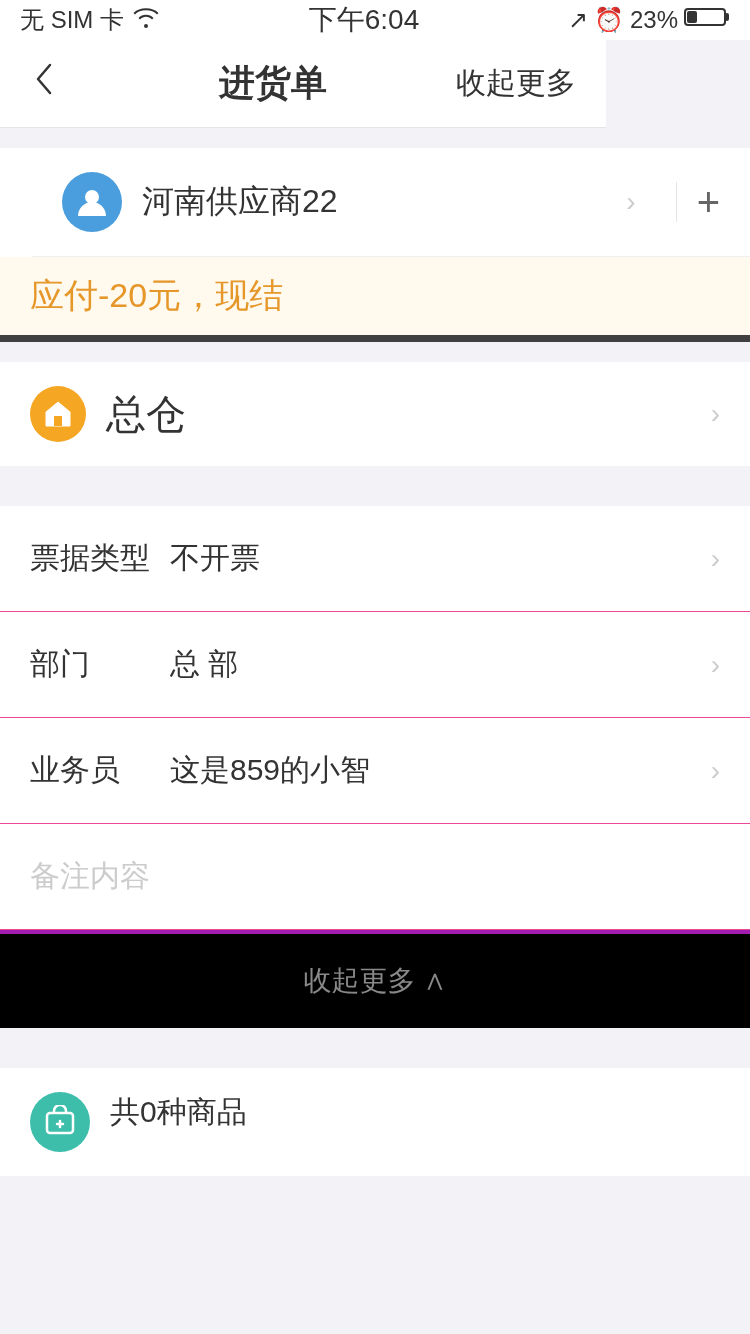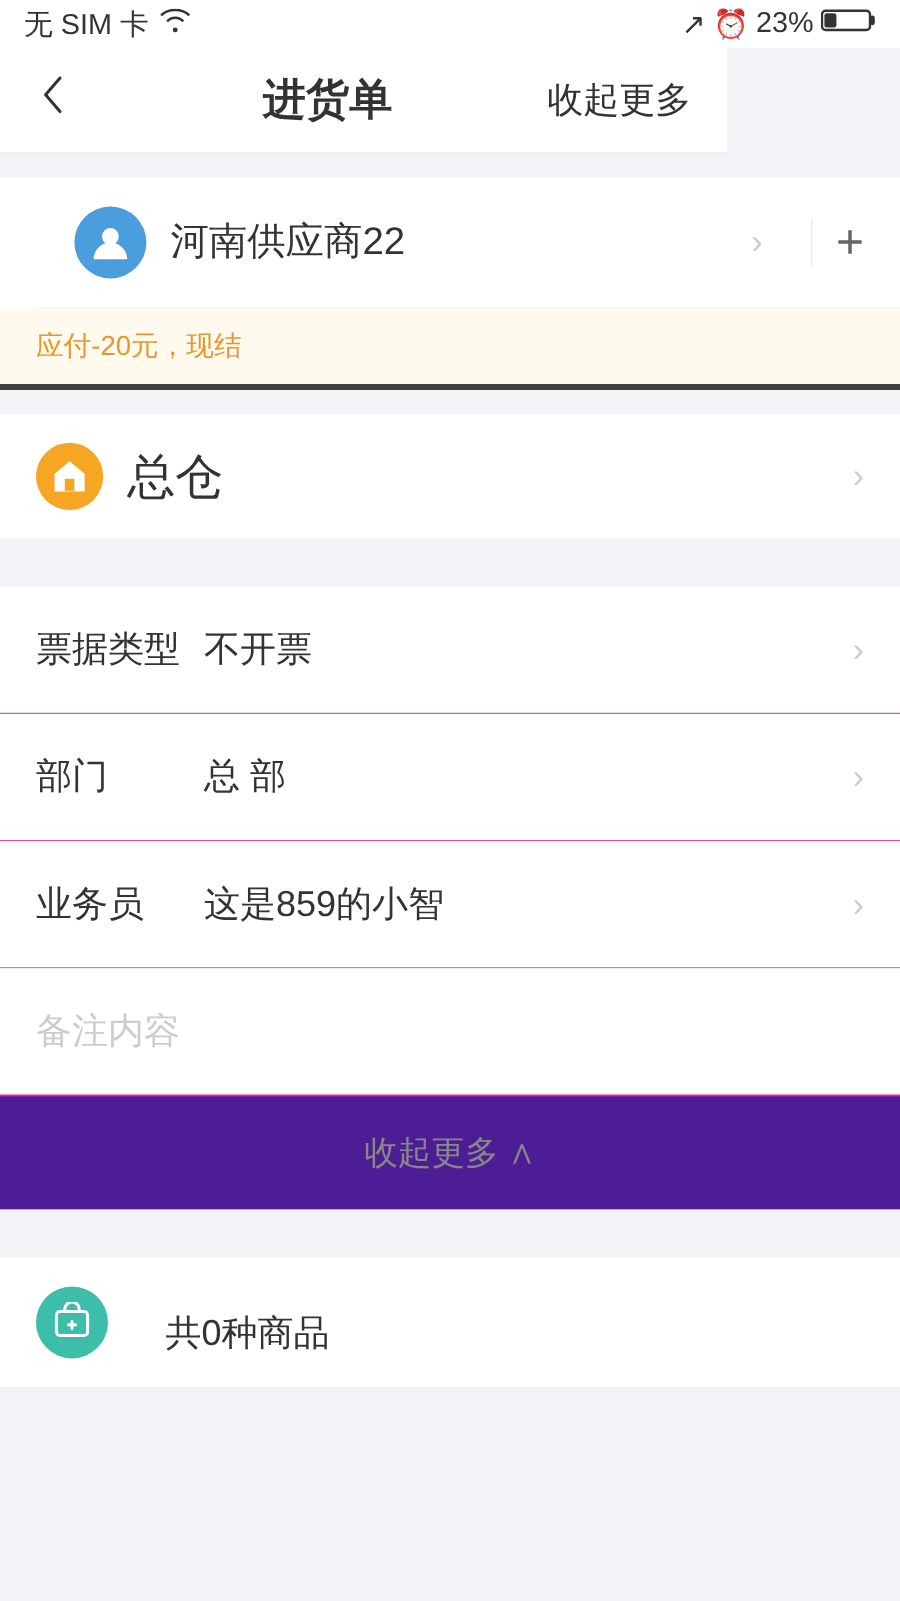--- a/index.html
+++ b/index.html
@@ -109,23 +109,23 @@
       width: 1px;
       height: 40px;
       background: #e5e5e5;
       margin: 0 20px;
     }
 
     
     .notice-bar {
       background: #fff9ee;
       padding: 16px 30px;
-      font-size: 23px;
+      font-size: 34px;
       color: #e6972a;
-      border-bottom: 5px solid #404040;
+      border-bottom: 7px solid #404040;
     }
 
     
     .warehouse-row {
       display: flex;
       align-items: center;
       padding: 24px 30px;
       background: #fff;
     }
     .warehouse-icon {
@@ -172,37 +172,36 @@
       flex: 1;
       font-size: 30px;
       color: #333;
     }
     .form-value.placeholder {
       color: #ccc;
     }
 
     
     .collapse-row {
-      background: #4c1d95;
+      background: #000000;
       text-align: center;
       padding: 28px 16px;
-      border-top: 1px solid #a21caf;
+      border-top: 4px solid #a21caf;
       font-size: 28px;
       color: #888;
       cursor: pointer;
     }
 
     
     .bottom-section {
       background: #fff;
       margin-top: 20px;
       display: flex;
-      align-items: flex-end;
+      align-items: flex-start;
       padding: 24px 30px;
-      gap: 28px;
     }
     .product-icon {
       width: 60px;
       height: 60px;
       border-radius: 50%;
       background: #3cbeaa;
       display: flex;
       align-items: center;
       justify-content: center;
       margin-right: 20px;
@@ -233,20 +232,21 @@
   <div class="status-left">
     <span>无 SIM 卡</span>
     <span>
       <svg width="28" height="20" viewBox="0 0 28 20">
         <path d="M14 16a2 2 0 110 4 2 2 0 010-4z" fill="#333"></path>
         <path d="M8 11.5C9.8 9.7 11.8 8.8 14 8.8s4.2.9 6 2.7l1.5-1.5C19.5 7.9 16.9 6.8 14 6.8s-5.5 1.1-7.5 3.2z" fill="#333"></path>
         <path d="M3 6.5C5.8 3.7 9.2 2.3 14 2.3s8.2 1.4 11 4.2l1.5-1.5C23.3 1.8 19.1 0.3 14 0.3S4.7 1.8 1.5 5z" fill="#333"></path>
       </svg>
     </span>
   </div>
+  <div class="status-center">下午6:04</div>
   <div class="status-right">
     <span>↗</span>
     <span>⏰</span>
     <span>23%</span>
     <span>
       <svg width="46" height="22" viewBox="0 0 46 22">
         <rect x="1" y="3" width="40" height="16" rx="3" ry="3" stroke="#333" stroke-width="2" fill="none"></rect>
         <rect x="41" y="7" width="4" height="8" rx="2" fill="#333"></rect>
         <rect x="3" y="5" width="10" height="12" rx="2" fill="#333"></rect>
       </svg>

